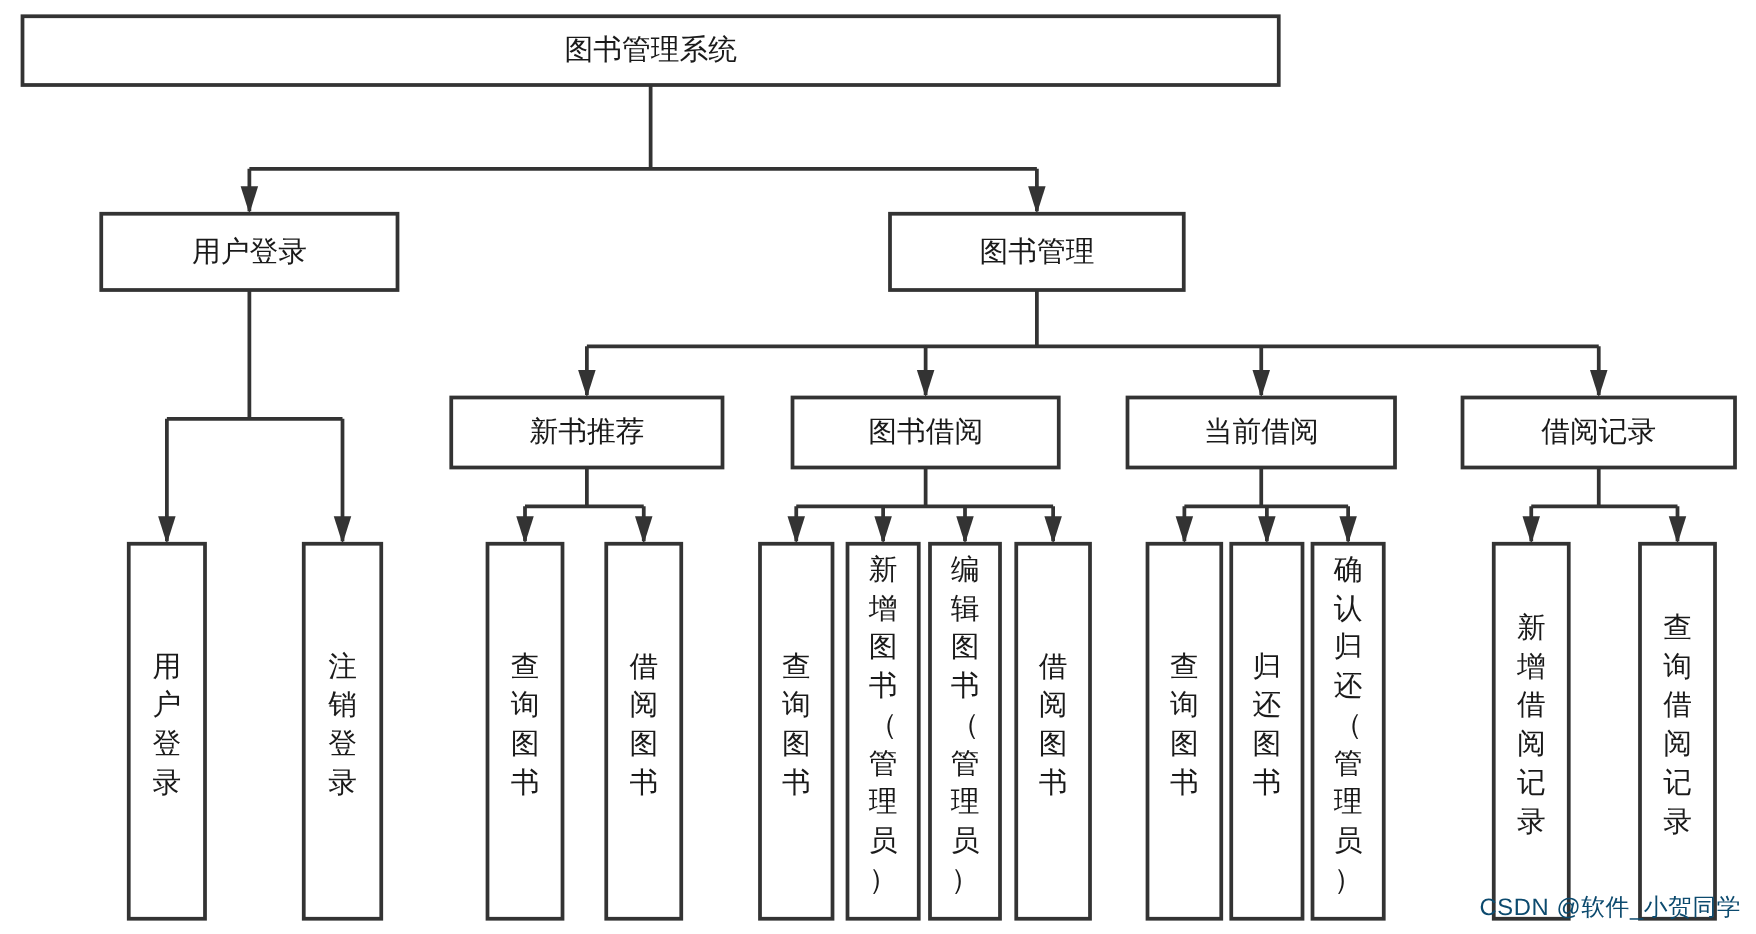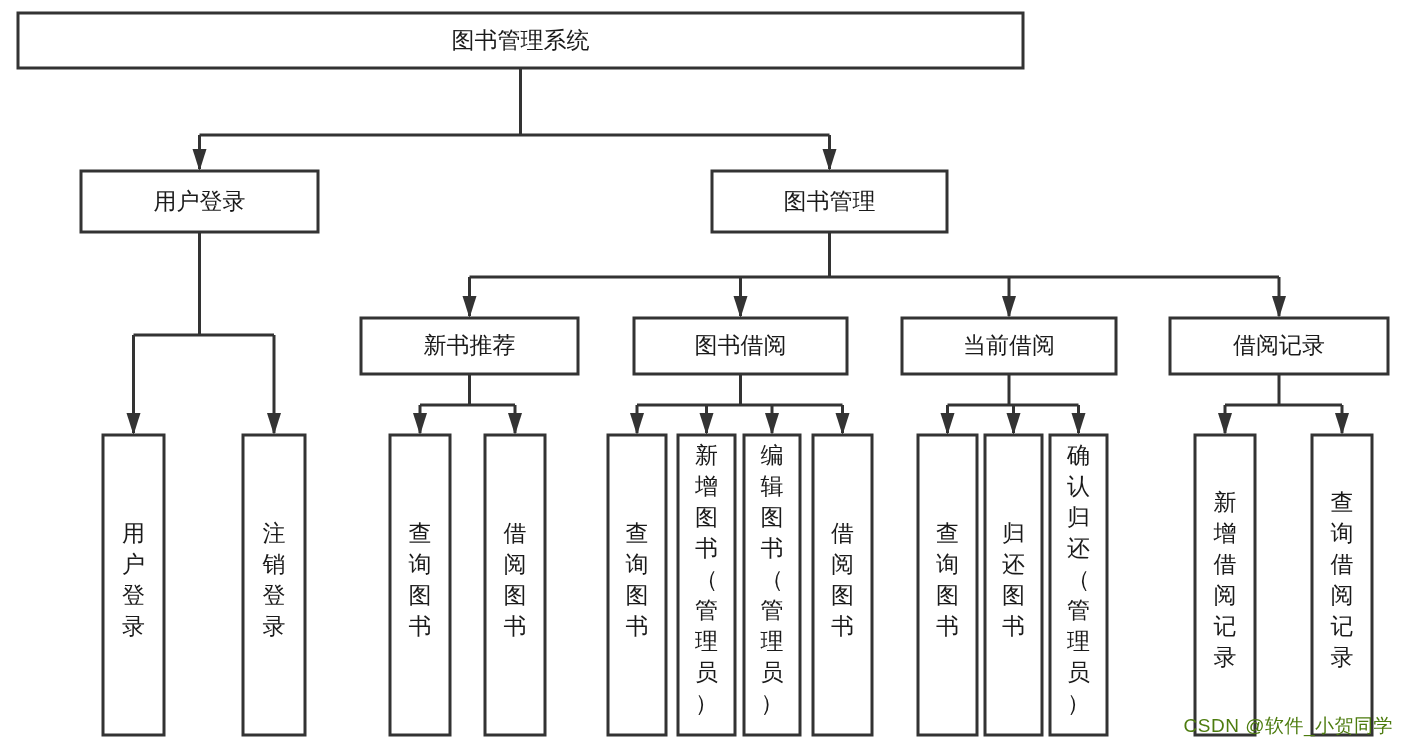--- a/index.html
+++ b/index.html
@@ -47,21 +47,21 @@
     fill: #1a1a1a;
     font-size: 23px;
     text-anchor: middle;
   }
   .watermark {
     position: absolute;
     right: 12px;
     bottom: 8px;
     font-family: "Liberation Sans", "DejaVu Sans", sans-serif;
     font-size: 19px;
-    color: #4d7c0f;
+    color: #0c4a6e;
     letter-spacing: 0.5px;
     white-space: nowrap;
     pointer-events: none;
   }
 </style>
 </head>
 <body>
 
 <svg id="diagram" viewBox="0 0 1405 747" xmlns="http://www.w3.org/2000/svg">
   <g id="edges-layer">

